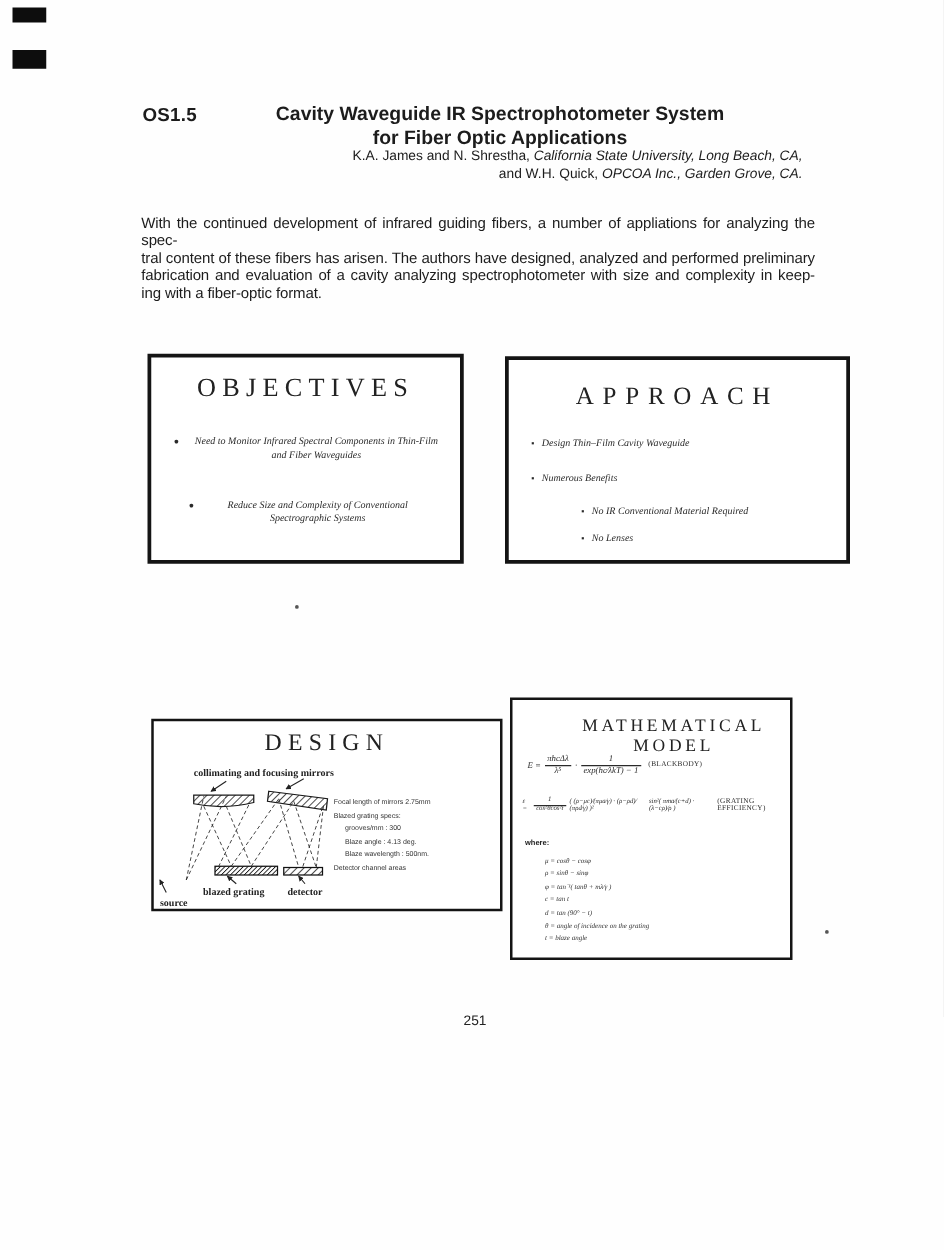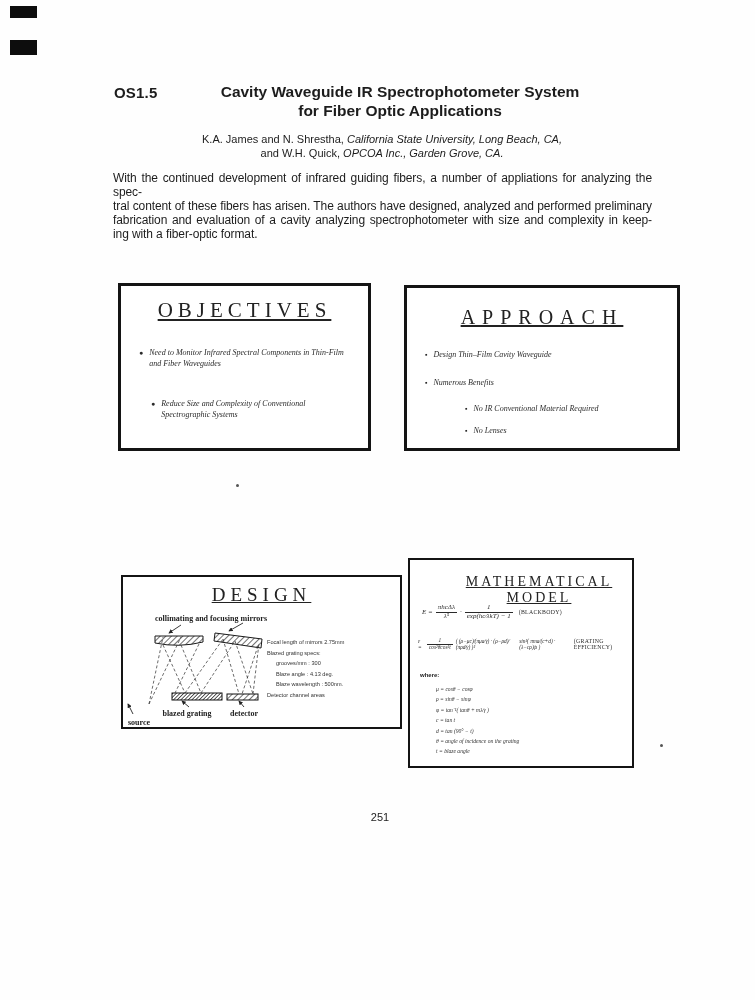--- a/index.html
+++ b/index.html
@@ -9,41 +9,41 @@
     margin:0 auto;
   }
   
   .scan-mark{position:absolute;background:#0d0d0d;}
   .speck{position:absolute;width:3px;height:3px;background:#555;border-radius:50%;}
 
   
   .session-code{position:absolute;left:114px;top:84px;font-size:15px;font-weight:bold;letter-spacing:.2px;}
   .paper-title{position:absolute;left:150px;top:82px;width:500px;text-align:center;
     font-size:15.5px;font-weight:bold;line-height:19px;}
-  .authors{position:absolute;left:122px;top:133px;width:520px;text-align:center;
+  .authors{position:absolute;left:122px;top:119px;width:520px;text-align:right;
     font-size:11px;line-height:13.5px;}
   .authors .it{font-style:italic;}
   .abstract{position:absolute;left:113px;top:172px;width:539px;font-size:12px;line-height:13.9px;
     letter-spacing:-0.1px;}
   .abstract .jline{text-align:justify;text-align-last:justify;}
   .abstract .lline{text-align:left;}
 
   
   .slide{position:absolute;background:#fff;border:3px solid #141414;box-sizing:border-box;}
-  .slide-title{text-align:center;font-family:"Liberation Serif",serif;color:#222;text-decoration:underline;}
+  .slide-title{text-align:center;font-family:"Liberation Serif",serif;color:#222;}
   .bullet-row{display:flex;align-items:flex-start;font-family:"Liberation Serif",serif;
     font-style:italic;font-size:8px;color:#2a2a2a;line-height:10.5px;}
   .bullet-row .marker{font-style:normal;font-size:7px;line-height:10px;margin-right:6px;}
 
   
   .box-objectives{left:118px;top:283px;width:253px;height:168px;}
   .box-objectives .slide-title{margin-top:12px;font-size:21px;letter-spacing:5px;}
   .obj-b1{position:absolute;left:18px;top:62px;width:218px;}
   .obj-b2{position:absolute;left:30px;top:113px;width:196px;}
-  .obj-text{flex:1;text-align:left;}
+  .obj-text{flex:1;text-align:center;}
 
   
   .box-approach{left:404px;top:285px;width:276px;height:166px;}
   .box-approach .slide-title{margin-top:18px;font-size:20px;letter-spacing:7px;}
   .app-b1{position:absolute;left:18px;top:62px;width:220px;}
   .app-b2{position:absolute;left:18px;top:90px;width:220px;}
   .app-s1{position:absolute;left:58px;top:116px;width:185px;}
   .app-s2{position:absolute;left:58px;top:138px;width:185px;}
 
   

